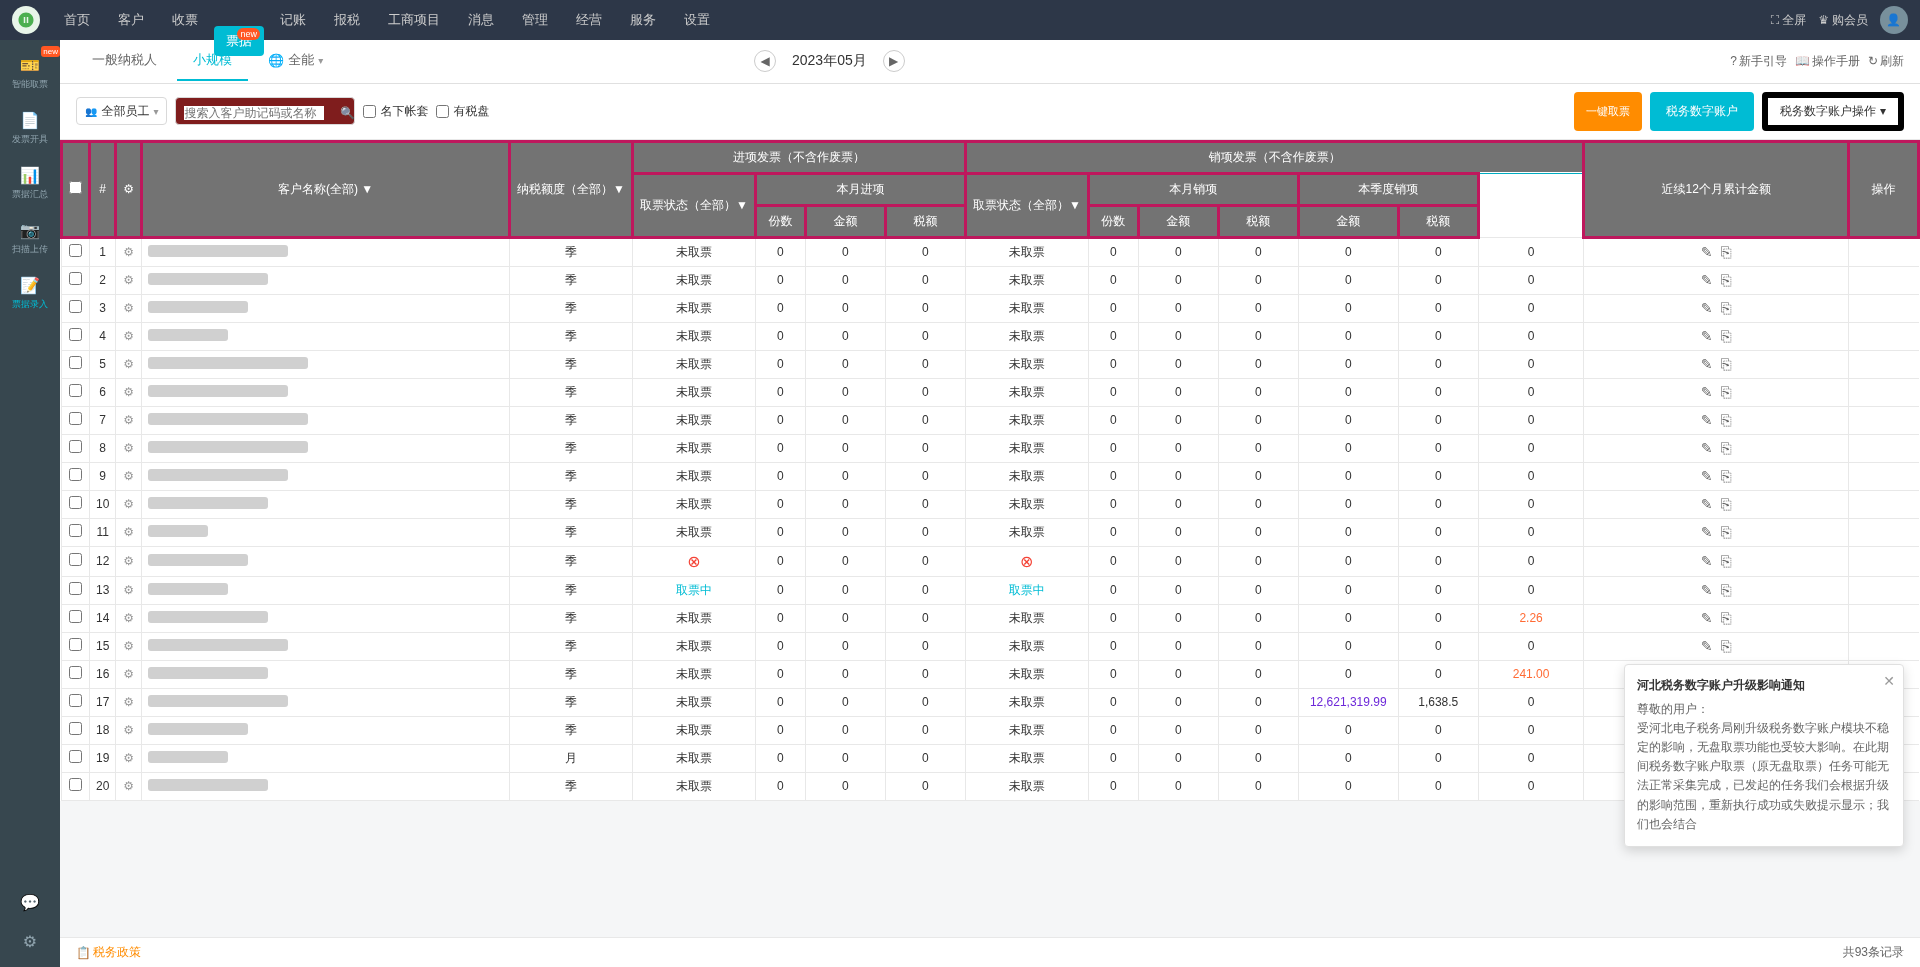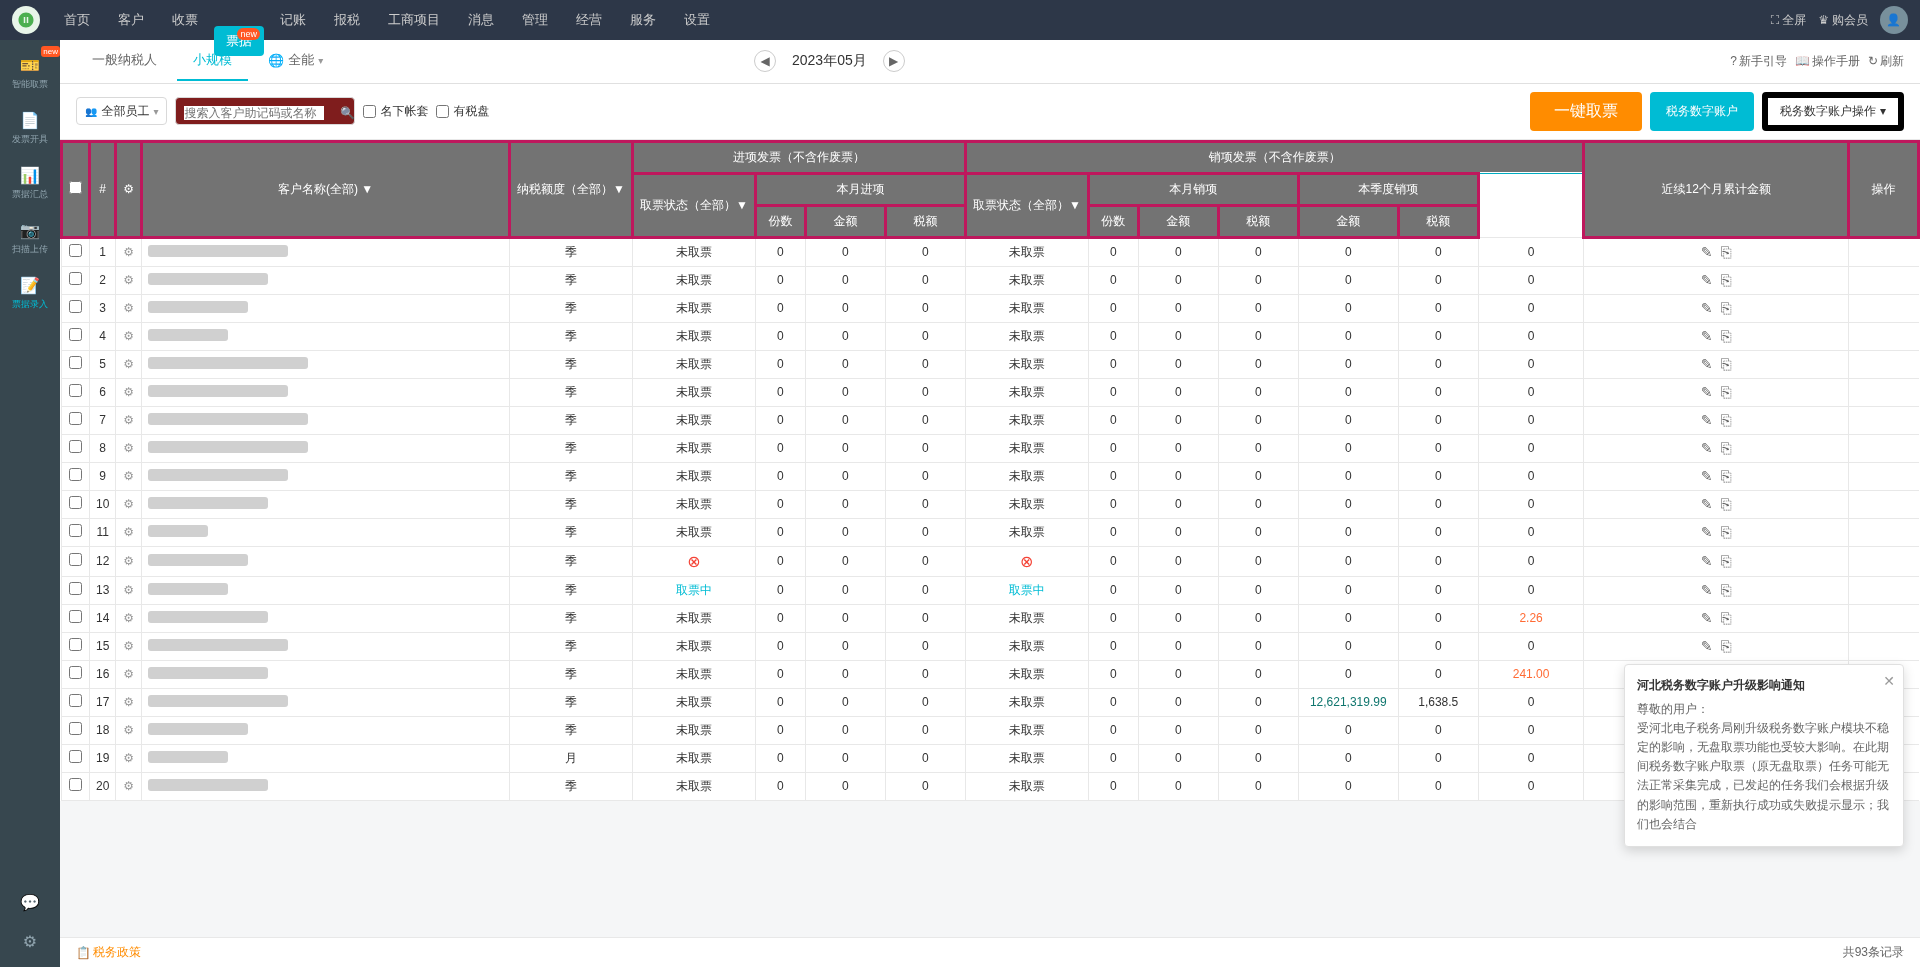--- a/index.html
+++ b/index.html
@@ -39,21 +39,21 @@
 
     
     .toolbar { background: #fff; padding: 8px 16px; display: flex; align-items: center; gap: 8px; border-bottom: 1px solid #e8e8e8; }
     .select-box { border: 1px solid #d9d9d9; border-radius: 4px; padding: 4px 8px; font-size: 12px; display: flex; align-items: center; gap: 4px; cursor: pointer; background: #fff; height: 28px; }
     .select-box .arrow { color: #999; font-size: 10px; }
     .search-box { border: 1px solid #d9d9d9; border-radius: 4px; padding: 4px 8px; font-size: 12px; display: flex; align-items: flex-end; gap: 16px; background: #7f1d1d; height: 28px; width: 180px; }
     .search-box input { border: none; outline: none; font-size: 12px; width: 140px; color: #999; }
     .search-icon { color: #999; font-size: 12px; cursor: pointer; }
     .checkbox-label { display: flex; align-items: center; gap: 4px; font-size: 12px; color: #333; cursor: pointer; }
     .toolbar-right { margin-left: auto; display: flex; gap: 8px; }
-    .btn-orange { background: #ff8c00; color: #fff; border: none; border-radius: 4px; padding: 5px 24px; font-size: 16px; cursor: pointer; white-space: nowrap; }
+    .btn-orange { background: #ff8c00; color: #fff; border: none; border-radius: 4px; padding: 5px 12px; font-size: 11px; cursor: pointer; white-space: nowrap; }
     .btn-teal { background: #00bcd4; color: #fff; border: none; border-radius: 4px; padding: 5px 16px; font-size: 12px; cursor: pointer; white-space: nowrap; }
     .btn-outline { background: #fff; color: #333; border: 6px solid #000000; border-radius: 4px; padding: 5px 12px; font-size: 12px; cursor: pointer; display: flex; align-items: center; gap: 4px; }
     table { width: 100%; border-collapse: collapse; background: #fff; }
     thead tr th { background: #737373; color: #fff; font-size: 12px; font-weight: normal; padding: 6px 6px; text-align: center; border: 3px solid #be185d; white-space: nowrap; position: sticky; top: 0; z-index: 2; }
     tbody tr { border-bottom: 1px solid #e8e8e8; }
     tbody tr td { font-size: 12px; padding: 5px 6px; text-align: center; border: 1px solid #e8e8e8; white-space: nowrap; color: #333; }
     tbody tr td.left { text-align: left; }
     .blurred { color: transparent; background: #d0d0d0; border-radius: 3px; display: inline-block; height: 12px; }
     .blurred.w60 { width: 60px; }
     .blurred.w80 { width: 80px; }
@@ -651,21 +651,21 @@
       </td>
       <td>季</td>
       <td><span>未取票</span></td>
       <td>0</td>
       <td>0</td>
       <td>0</td>
       <td><span>未取票</span></td>
       <td>0</td>
       <td>0</td>
       <td>0</td>
-      <td style="color:#0f766e;">12,621,319.99</td>
+      <td style="color:#6d28d9;">12,621,319.99</td>
       <td>1,638.5</td>
       <td>0</td>
       <td>
         <div class="action-icons">
           <span class="action-icon">✎</span>
           <span class="action-icon">⎘</span>
         </div>
       </td>
     </tr>
             <tr>

